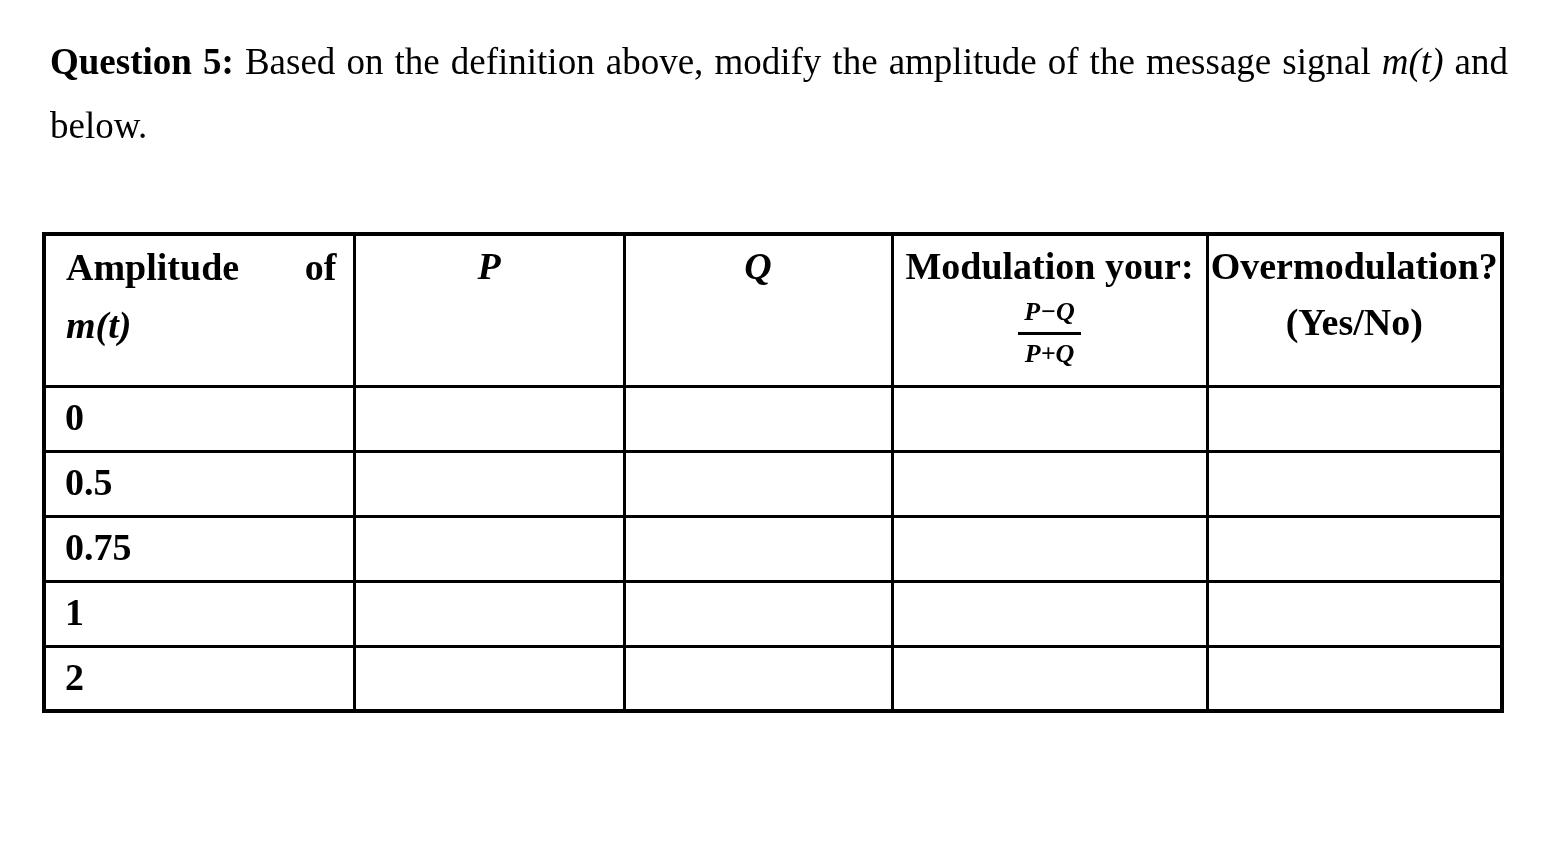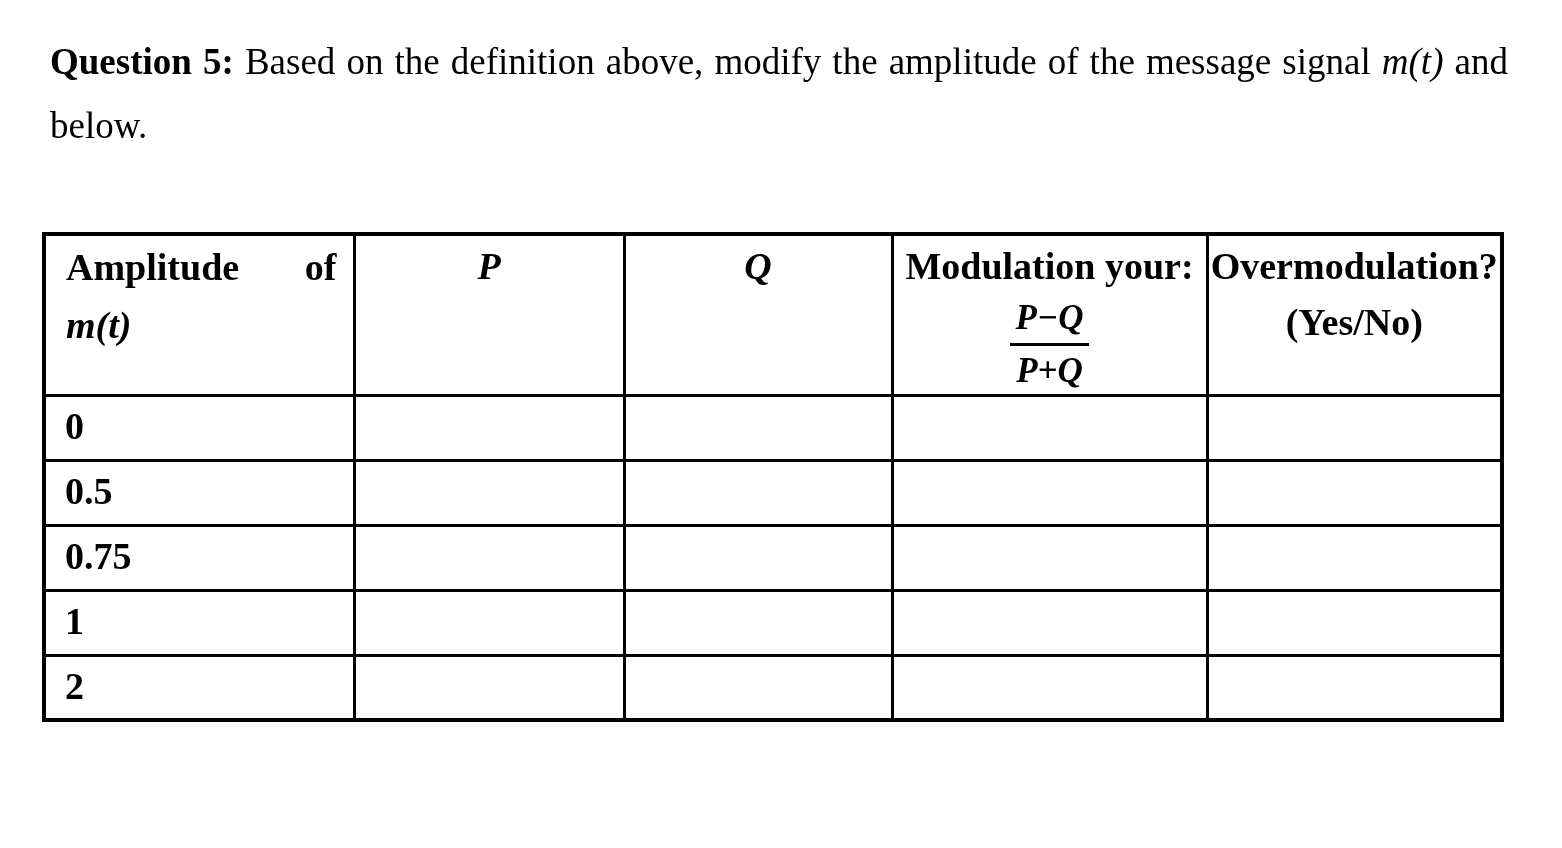--- a/index.html
+++ b/index.html
@@ -68,21 +68,21 @@
     line-height: 58px;
   }
   th.h-amplitude .jline { line-height: 58px; }
   th.h-center {
     text-align: center;
     padding-top: 2px;
     line-height: 56px;
   }
   .fraction {
     display: inline-block;
-    font-size: 35px;
+    font-size: 26px;
     line-height: 1.25;
     font-style: italic;
     vertical-align: top;
     margin-top: 2px;
   }
   .frac-num {
     display: block;
     border-bottom: 3px solid #000000;
     padding: 0 6px 3px 6px;
   }

